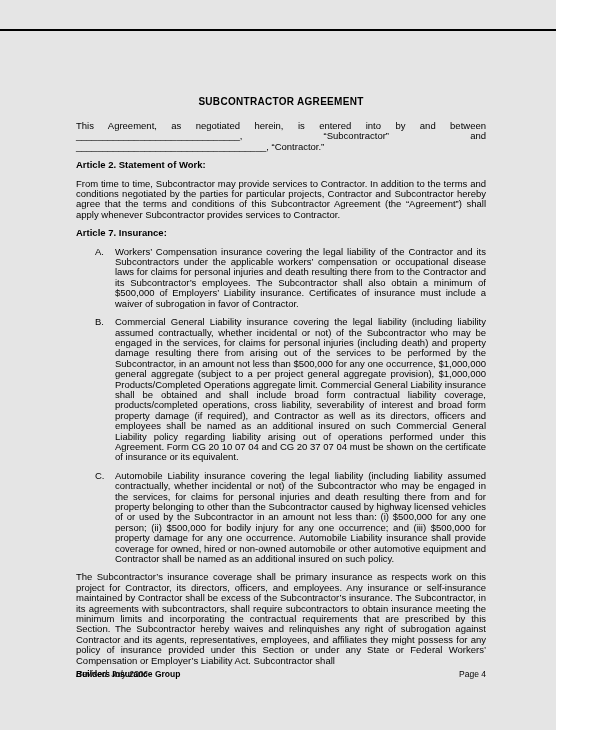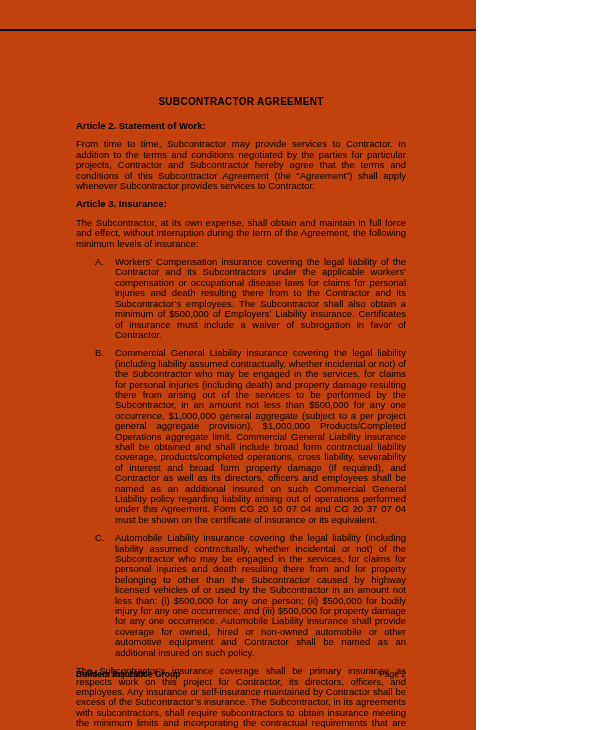--- a/index.html
+++ b/index.html
@@ -8,23 +8,23 @@
     background: #ffffff;
   }
   body {
     width: 600px;
     height: 730px;
     font-family: "Liberation Sans", sans-serif;
     color: #000000;
   }
   .page {
     position: relative;
-    width: 476px;
+    width: 556px;
     height: 730px;
-    background: #c2410c;
+    background: #e5e5e5;
     overflow: hidden;
   }
   .scan-line {
     position: absolute;
     top: 29px;
     left: 0;
     width: 600px;
     height: 2px;
     background: #000000;
   }
@@ -103,29 +103,29 @@
 <body>
 
 <div class="page">
 
   <div class="scan-line"></div>
 
   <div class="content">
 
     <h1 class="doc-title">SUBCONTRACTOR AGREEMENT</h1>
 
+    <p class="para">This Agreement, as negotiated herein, is entered into by and between _______________________________, “Subcontractor” and ____________________________________, “Contractor.”</p>
 
 
     <p class="heading">Article 2. Statement of Work:</p>
 
     <p class="para">From time to time, Subcontractor may provide services to Contractor. In addition to the terms and conditions negotiated by the parties for particular projects, Contractor and Subcontractor hereby agree that the terms and conditions of this Subcontractor Agreement (the “Agreement”) shall apply whenever Subcontractor provides services to Contractor.</p>
 
-    <p class="heading">Article 3. Insurance:</p>
+    <p class="heading">Article 7. Insurance:</p>
 
-    <p class="para">The Subcontractor, at its own expense, shall obtain and maintain in full force and effect, without interruption during the term of the Agreement, the following minimum levels of insurance:</p>
 
     <div class="list">
 
       <div class="list-item">
         <span class="item-label">A.</span>
         <span class="item-text">Workers’ Compensation insurance covering the legal liability of the Contractor and its Subcontractors under the applicable workers’ compensation or occupational disease laws for claims for personal injuries and death resulting there from to the Contractor and its Subcontractor’s employees. The Subcontractor shall also obtain a minimum of $500,000 of Employers’ Liability insurance. Certificates of insurance must include a waiver of subrogation in favor of Contractor.</span>
       </div>
 
       <div class="list-item">
         <span class="item-label">B.</span>
@@ -139,16 +139,16 @@
 
     </div>
 
     <p class="para">The Subcontractor’s insurance coverage shall be primary insurance as respects work on this project for Contractor, its directors, officers, and employees. Any insurance or self-insurance maintained by Contractor shall be excess of the Subcontractor’s insurance. The Subcontractor, in its agreements with subcontractors, shall require subcontractors to obtain insurance meeting the minimum limits and incorporating the contractual requirements that are prescribed by this Section. The Subcontractor hereby waives and relinquishes any right of subrogation against Contractor and its agents, representatives, employees, and affiliates they might possess for any policy of insurance provided under this Section or under any State or Federal Workers’ Compensation or Employer’s Liability Act. Subcontractor shall</p>
 
   </div>
 
   <div class="footer">
     <span class="f-center">Builders Insurance Group</span>
     <span class="f-left-wrap"><span class="f-left">Revised: July 2006</span></span>
-    <span class="f-right">Page 2</span>
+    <span class="f-right">Page 4</span>
   </div>
 
 </div>
 
 </body></html>

